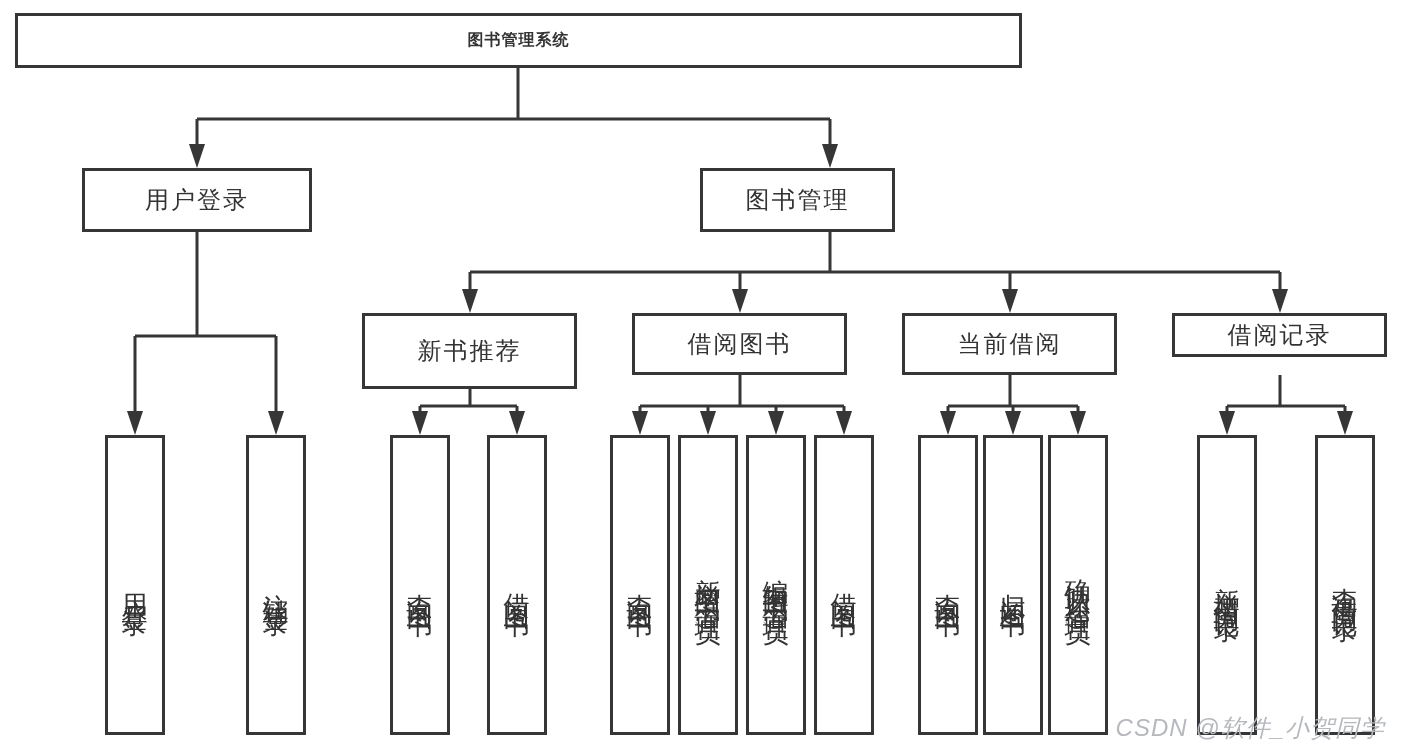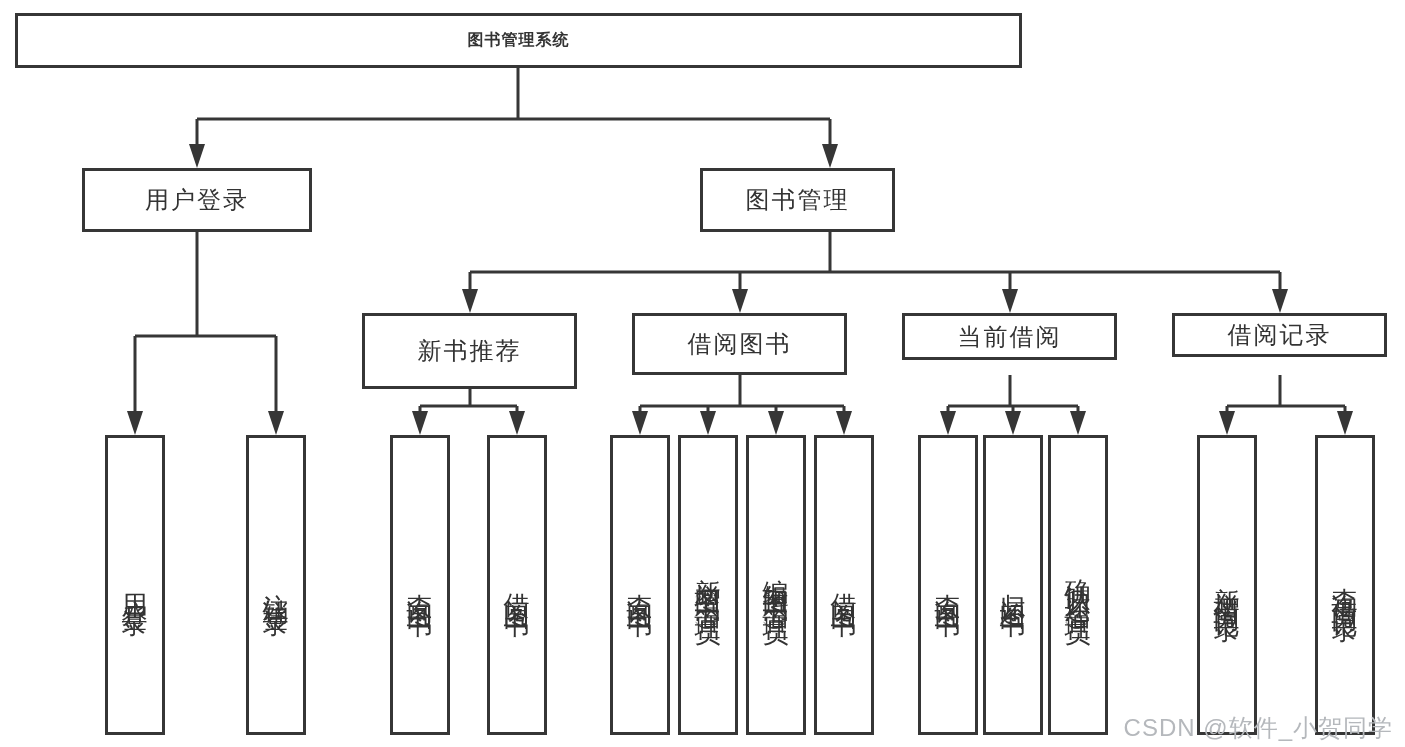--- a/index.html
+++ b/index.html
@@ -52,27 +52,28 @@
     writing-mode: vertical-rl;
     text-orientation: mixed;
     font-size: 26px;
     line-height: 1;
     letter-spacing: 6px;
     color: var(--text);
     white-space: nowrap;
   }
   .watermark {
     position: absolute;
-    right: 12px;
+    right: 20px;
     top: 712px;
     font-size: 24px;
     letter-spacing: 1px;
     color: var(--watermark);
     z-index: 10;
     white-space: nowrap;
+    font-style: italic;
   }
 </style>
 </head>
 <body>
 
 <div class="canvas">
 
   <svg class="connectors" width="1405" height="747" viewBox="0 0 1405 747" xmlns="http://www.w3.org/2000/svg">
     <g stroke="currentColor" stroke-width="3" fill="none">
       <path d="M518 68 V119 M197 119 H830 M197 119 V146 M830 119 V146
@@ -116,21 +117,21 @@
   <div class="node" style="left:700px;top:168px;width:195px;height:64px">
     <span>图书管理</span>
   </div>
 
   <div class="node" style="left:362px;top:313px;width:215px;height:76px">
     <span>新书推荐</span>
   </div>
   <div class="node" style="left:632px;top:313px;width:215px;height:62px">
     <span>借阅图书</span>
   </div>
-  <div class="node" style="left:902px;top:313px;width:215px;height:47px">
+  <div class="node" style="left:902px;top:313px;width:215px;height:62px">
     <span>当前借阅</span>
   </div>
   <div class="node" style="left:1172px;top:313px;width:215px;height:44px">
     <span>借阅记录</span>
   </div>
 
   <div class="leaf" style="left:105px">
     <span class="vtext">用户登录</span>
   </div>
   <div class="leaf" style="left:246px">

